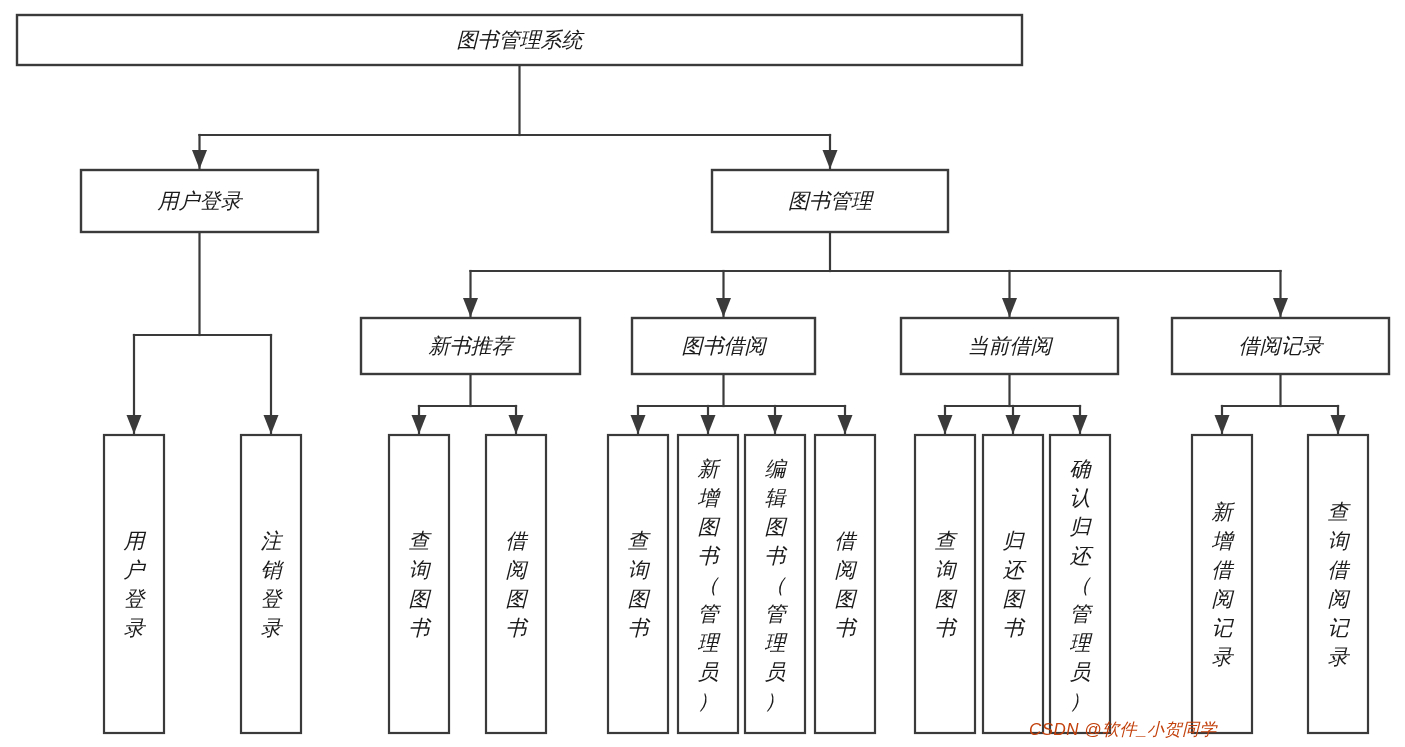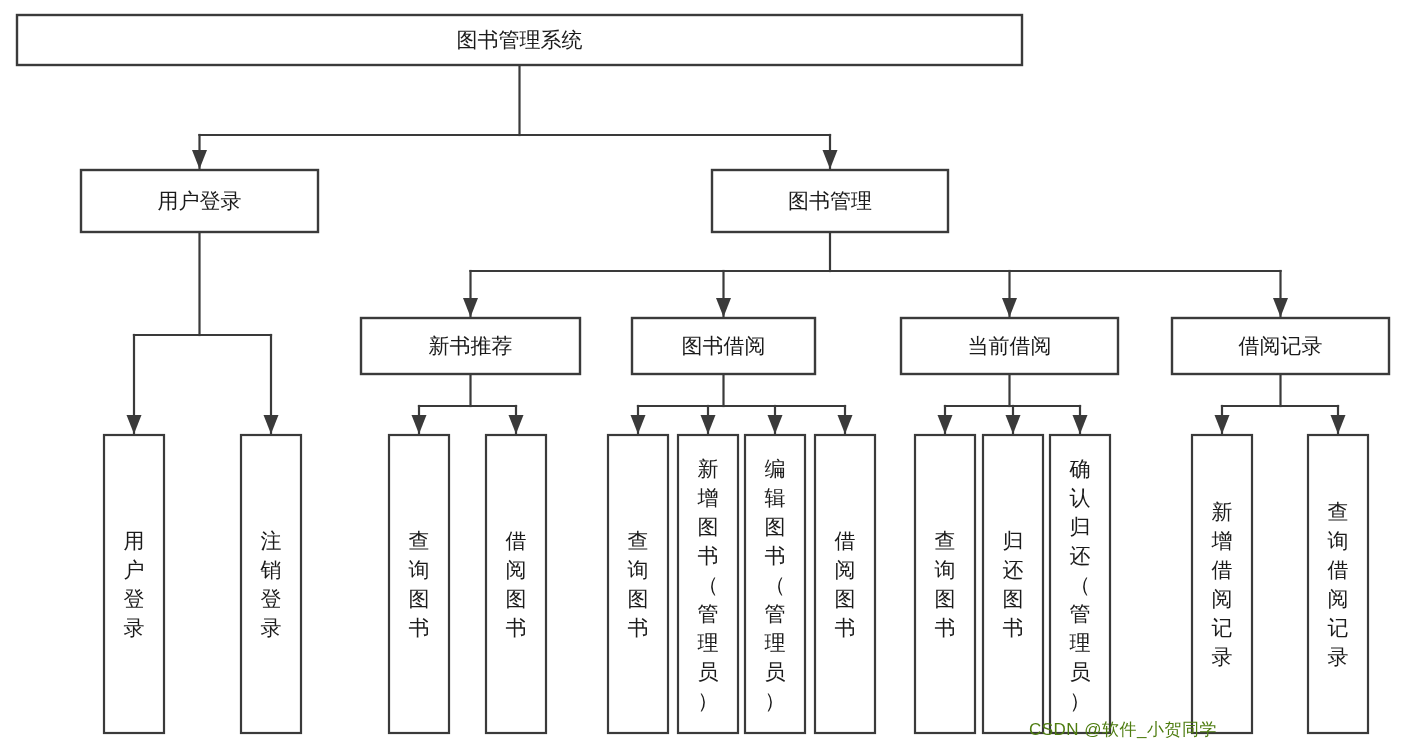--- a/index.html
+++ b/index.html
@@ -11,20 +11,21 @@
     width: 1405px;
     height: 747px;
     font-family: "Liberation Sans", "DejaVu Sans", sans-serif;
     overflow: hidden;
   }
   #diagram-root {
     position: relative;
     width: 1225px;
     height: 747px;
     background: #ffffff;
+    font-style: italic;
   }
   svg#flow {
     position: absolute;
     left: 0;
     top: 0;
     width: 1405px;
     height: 747px;
   }
   .node-rect {
     fill: #ffffff;
@@ -58,21 +59,21 @@
     font-family: "Liberation Sans", "DejaVu Sans", sans-serif;
     font-size: 21px;
     text-anchor: middle;
   }
   .watermark {
     position: absolute;
     right: 8px;
     bottom: 6px;
     font-family: "Liberation Sans", "DejaVu Sans", sans-serif;
     font-size: 17px;
-    color: #4d7c0f;
+    color: #c2410c;
     letter-spacing: 0.5px;
     white-space: nowrap;
     user-select: none;
   }
 </style>
 </head>
 <body>
 
 <div id="diagram-root">
   <svg id="flow" viewBox="0 0 1405 747" xmlns="http://www.w3.org/2000/svg">

